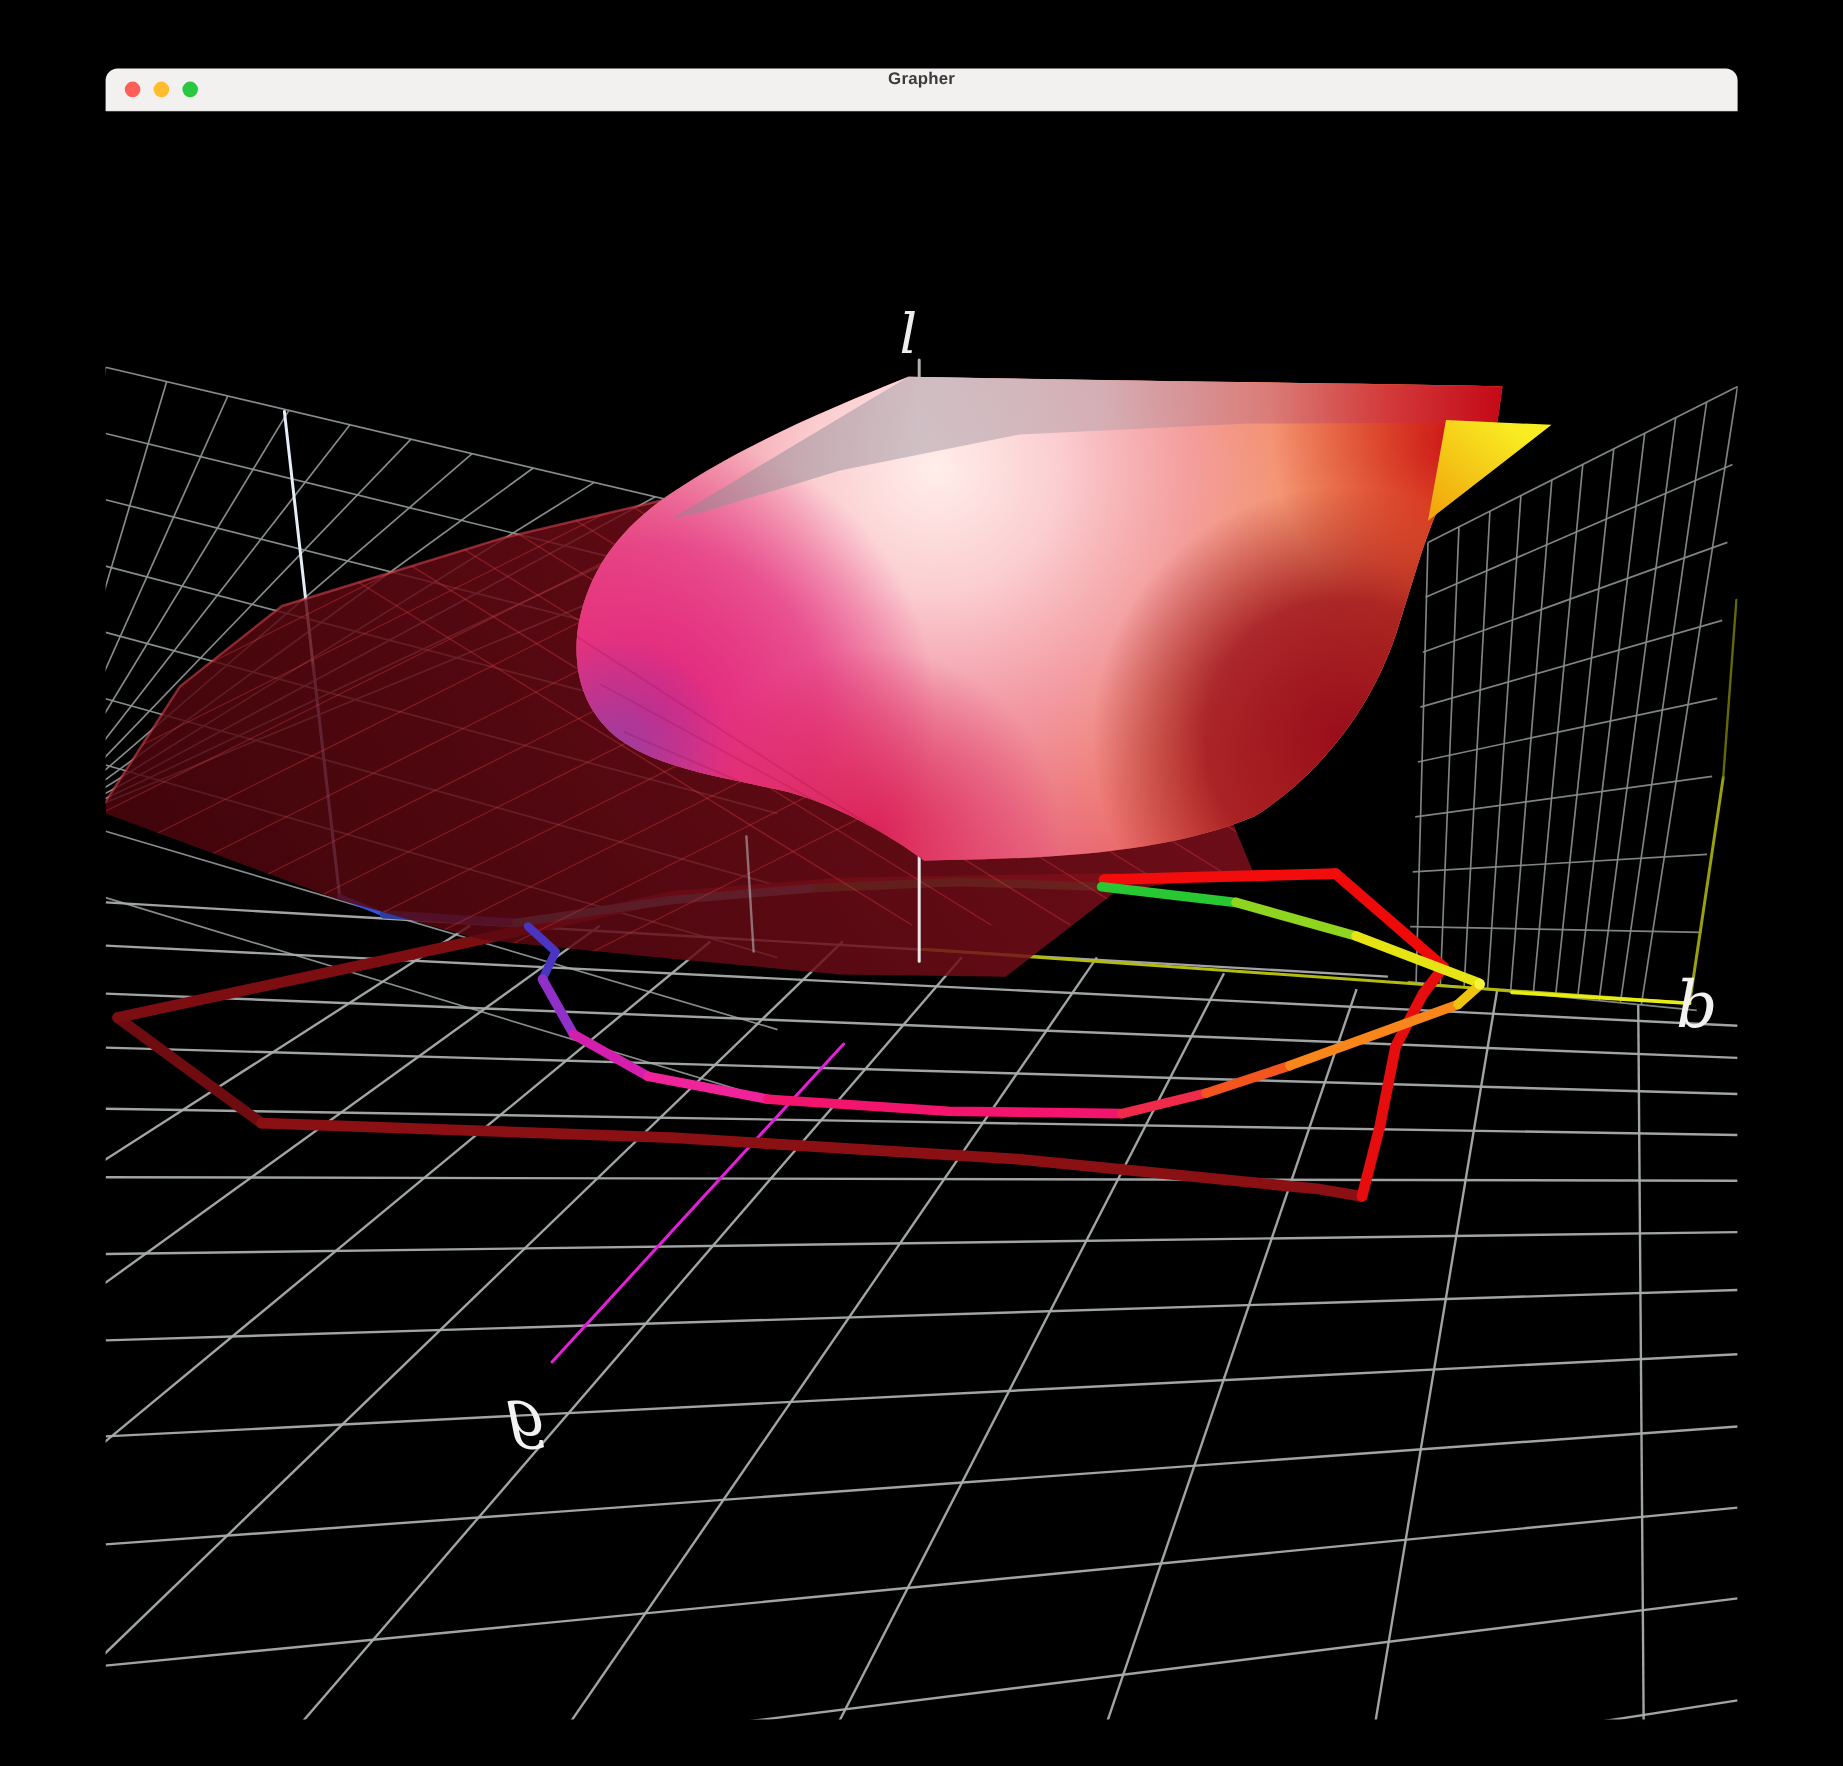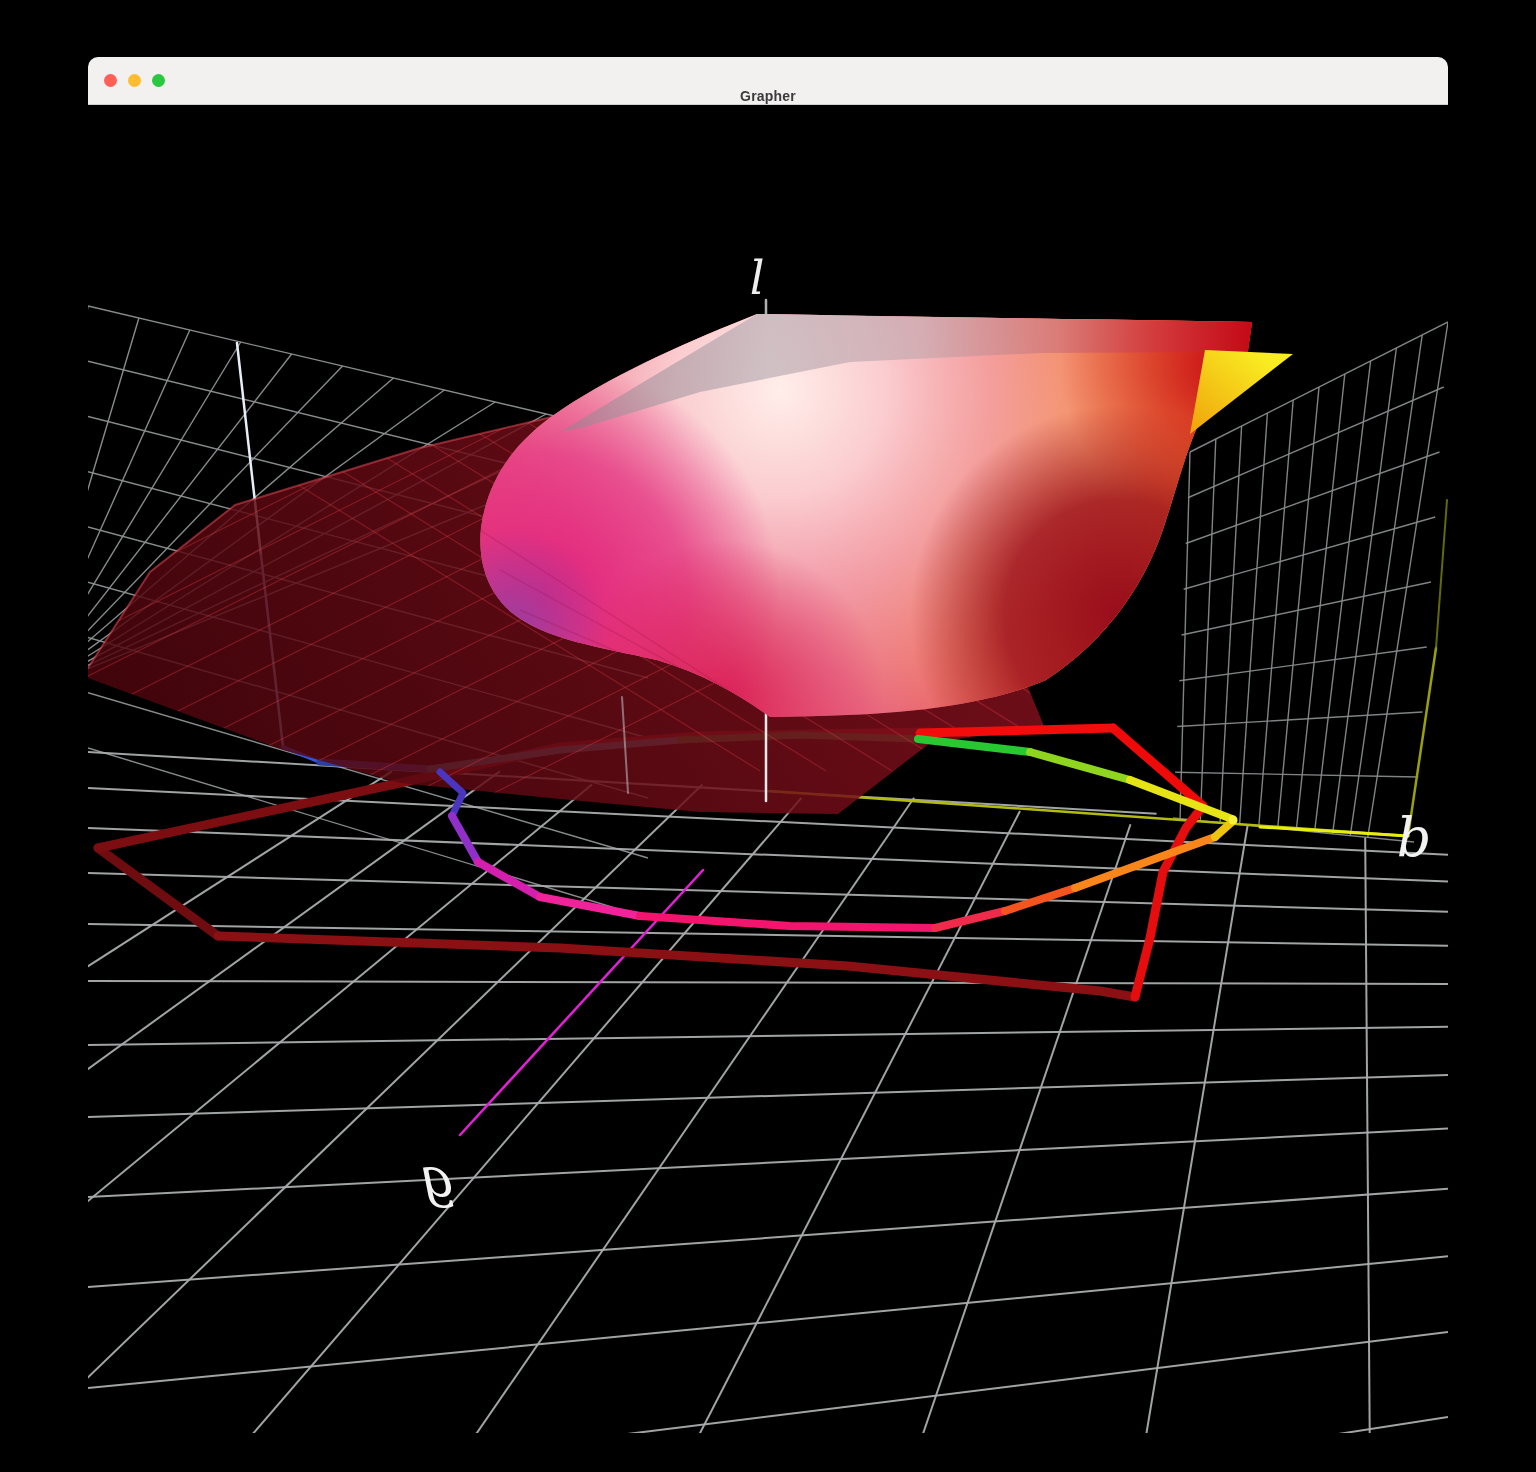--- a/index.html
+++ b/index.html
@@ -1,20 +1,20 @@
 <!DOCTYPE html>
 <html><head>
 <meta charset="utf-8">
 <style>
   html,body{margin:0;padding:0;background:#000;width:1536px;height:1472px;overflow:hidden;
     font-family:"Liberation Sans",sans-serif;}
   #stage{position:absolute;left:0;top:0;width:1536px;height:1472px;}
   #scene{position:absolute;left:0;top:0;}
-  #titlebar{position:absolute;left:88px;top:57px;width:1360px;height:48px;
-    border-radius:10px 10px 0 0;box-sizing:border-box;display:flex;align-items:flex-end;}
+  #titlebar{position:absolute;left:88px;top:57px;width:1360px;height:36px;
+    border-radius:10px 10px 0 0;box-sizing:border-box;display:flex;align-items:flex-start;}
   .lights{position:absolute;left:16px;top:0;height:100%;display:flex;align-items:center;gap:11px;}
   .light{width:13px;height:13px;border-radius:50%;display:inline-block;}
   #win-title{width:100%;text-align:center;font-weight:bold;font-size:14px;letter-spacing:.2px;}
   text.axis-label{font-family:"DejaVu Serif","Liberation Serif",serif;font-style:italic;}
 </style>
 </head>
 <body>
 
 <div id="stage">
   <svg id="scene" width="1536" height="1472" viewBox="0 0 1536 1472">

